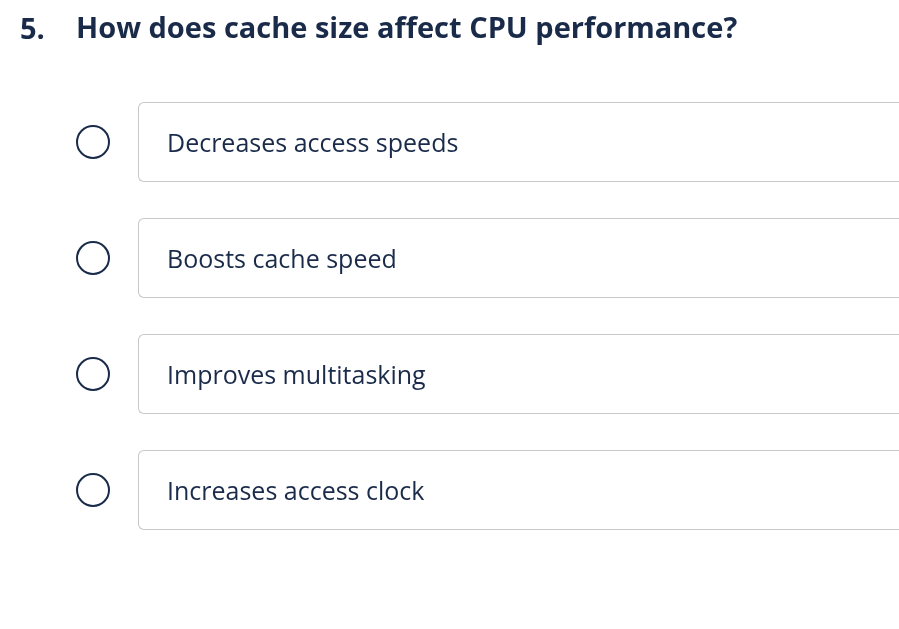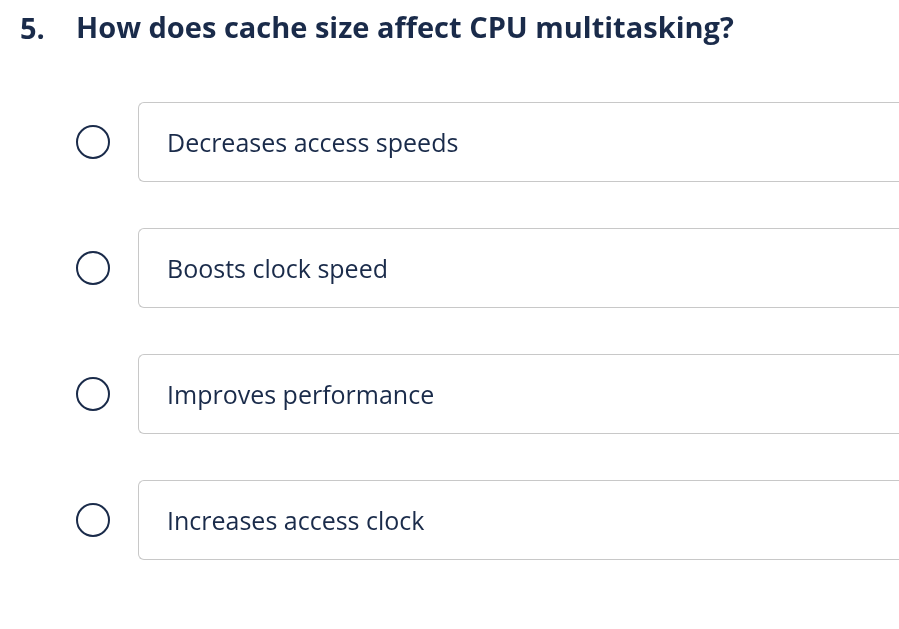--- a/index.html
+++ b/index.html
@@ -31,21 +31,21 @@
     .question-text {
       font-size: 29px;
       font-weight: 700;
       color: #1a2b4a;
       margin-bottom: 56px;
       line-height: 1.3;
     }
     .answer-list {
       display: flex;
       flex-direction: column;
-      gap: 46px;
+      gap: 36px;
     }
     .answer-row {
       display: flex;
       align-items: center;
       gap: 28px;
     }
     .radio-circle {
       width: 34px;
       height: 34px;
       border: 2px solid #1a2b4a;
@@ -70,41 +70,41 @@
       display: flex;
       align-items: center;
     }
   </style>
 </head>
 <body>
 
 <div class="question-container">
   <div class="question-number">5.</div>
   <div class="question-content">
-    <div class="question-text">How does cache size affect CPU multitasking?</div>
+    <div class="question-text">How does cache size affect CPU performance?</div>
     <div class="answer-list">
 
       <div class="answer-row">
         <div class="radio-circle"></div>
         <div class="answer-box">
           <span>Decreases access speeds</span>
         </div>
       </div>
 
       <div class="answer-row">
         <div class="radio-circle"></div>
         <div class="answer-box">
-          <span>Boosts clock speed</span>
+          <span>Boosts cache speed</span>
         </div>
       </div>
 
       <div class="answer-row">
         <div class="radio-circle"></div>
         <div class="answer-box">
-          <span>Improves performance</span>
+          <span>Improves multitasking</span>
         </div>
       </div>
 
       <div class="answer-row">
         <div class="radio-circle"></div>
         <div class="answer-box">
           <span>Increases access clock</span>
         </div>
       </div>
 

